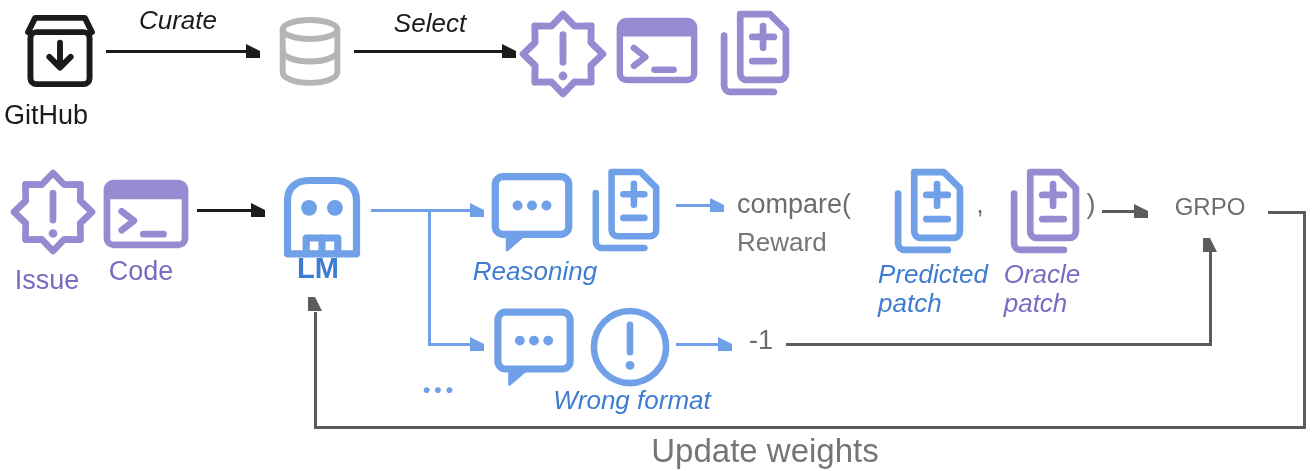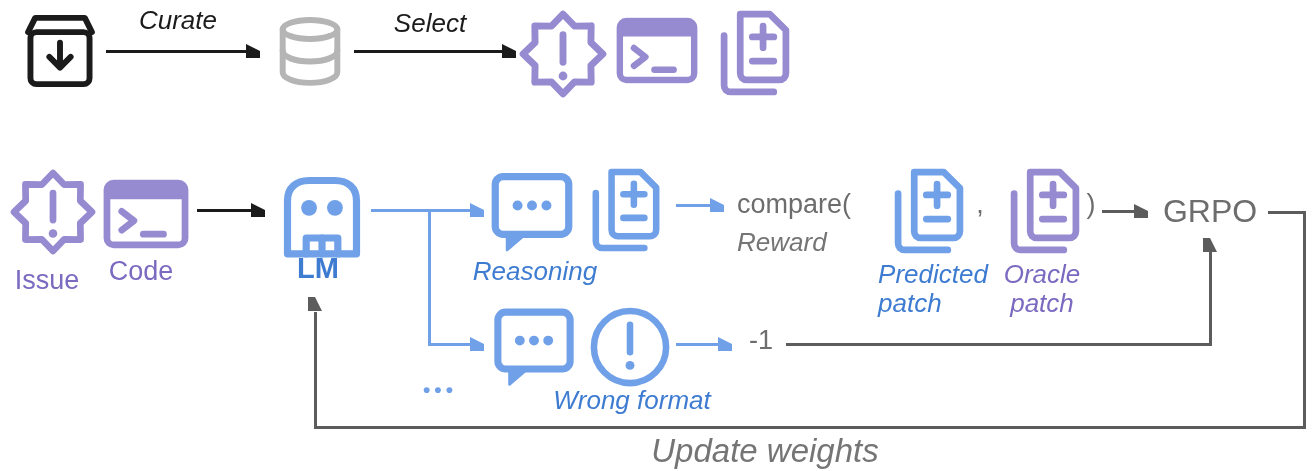--- a/index.html
+++ b/index.html
@@ -7,25 +7,25 @@
     --blue:#70a0e8; --blue_text:#3e7cd1; --bold_gray:#6d6d6d; --italic_gray:#757575; --line_gray:#5c5c5c;
   }
   html,body{margin:0;padding:0;background:#fff;}
   .canvas{position:relative;width:1314px;height:471px;background:#ffffff;overflow:hidden;
           font-family:"Liberation Sans",sans-serif;}
   .lbl{position:absolute;white-space:nowrap;transform:translateX(-50%);line-height:1.1;}
   .la{transform:none;}
   .ink{color:var(--ink);font-size:27px;}
   .it-ink{color:var(--ink);font-size:26px;font-style:italic;}
   .purple-t{color:var(--purple_text);font-size:27px;}
-  .purple-it{color:var(--purple_text);font-size:26px;font-style:italic;text-align:center;}
+  .purple-it{color:var(--purple_text);font-size:26px;font-style:italic;}
   .blue-bold{color:var(--blue_text);font-size:29px;font-weight:bold;}
   .blue-it{color:var(--blue_text);font-size:26px;font-style:italic;text-align:left;}
   .gray-bold{color:var(--bold_gray);font-size:27px;font-weight:normal;}
-  .gray-it{color:var(--italic_gray);font-size:26px;font-style:italic;}
+  .gray-it{color:var(--italic_gray);font-size:26px;}
   .dots{color:var(--blue);font-size:21px;font-weight:bold;letter-spacing:4px;}
   .hl{position:absolute;height:3px;}
   .vl{position:absolute;width:3px;}
   .bg-black{background:var(--ink);} .bg-blue{background:var(--blue);} .bg-gray{background:var(--line_gray);}
   .ah{position:absolute;width:0;height:0;}
   .ah-r{border-top:7px solid transparent;border-bottom:7px solid transparent;border-left:14px solid;}
   .ah-u{border-left:7px solid transparent;border-right:7px solid transparent;border-bottom:14px solid;}
   .c-black{border-left-color:var(--ink);border-bottom-color:var(--ink);}
   .c-blue{border-left-color:var(--blue);border-bottom-color:var(--blue);}
   .c-gray{border-left-color:var(--line_gray);border-bottom-color:var(--line_gray);}
@@ -87,20 +87,21 @@
   <svg class="icon ic-purple" style="left:518px;top:10px" width="90" height="88" viewBox="0 0 64 64">
       <use href="#sym-badge"></use>
     </svg>
   <svg class="icon ic-purple" style="left:616px;top:17px" width="82" height="67" viewBox="0 0 64 52">
       <use href="#sym-terminal"></use>
     </svg>
   <svg class="icon ic-purple" style="left:712px;top:8px" width="86" height="90" viewBox="0 0 64 66">
       <use href="#sym-patch"></use>
     </svg>
 
+  <div class="lbl ink" style="left:46px;top:101px">GitHub</div>
 
   <svg class="icon ic-purple" style="left:10px;top:167px" width="86" height="90" viewBox="0 0 64 64">
       <use href="#sym-badge"></use>
     </svg>
   <svg class="icon ic-purple" style="left:102px;top:179px" width="88" height="70" viewBox="0 0 64 52">
       <use href="#sym-terminal"></use>
     </svg>
   <div class="lbl purple-t" style="left:47px;top:266px">Issue</div>
   <div class="lbl purple-t" style="left:141px;top:257px">Code</div>
 
@@ -149,21 +150,21 @@
     <div>Predicted</div>
     <div>patch</div>
   </div>
   <div class="lbl purple-it" style="left:1042px;top:260px">
     <div>Oracle</div>
     <div>patch</div>
   </div>
 
   <div class="hl bg-gray" style="left:1102px;top:210px;width:34px"></div>
   <div class="ah ah-r c-gray" style="left:1134px;top:204px"></div>
-  <div class="lbl gray-bold" style="left:1210px;top:194px;font-size:32px">GRPO</div>
+  <div class="lbl gray-bold" style="left:1210px;top:194px;font-size:24px">GRPO</div>
 
   <svg class="icon ic-blue" style="left:492px;top:307px" width="84" height="80" viewBox="0 0 64 62">
       <use href="#sym-bubble"></use>
     </svg>
   <svg class="icon ic-blue" style="left:588px;top:305px" width="84" height="84" viewBox="0 0 64 64" stroke-width="5.5">
     <circle cx="32" cy="32" r="27.5"></circle>
     <path d="M32 15 V36"></path>
     <circle cx="32" cy="46" r="3.4" fill="currentColor" stroke="none"></circle>
   </svg>
   <div class="lbl blue-it" style="left:632px;top:386px">Wrong format</div>

